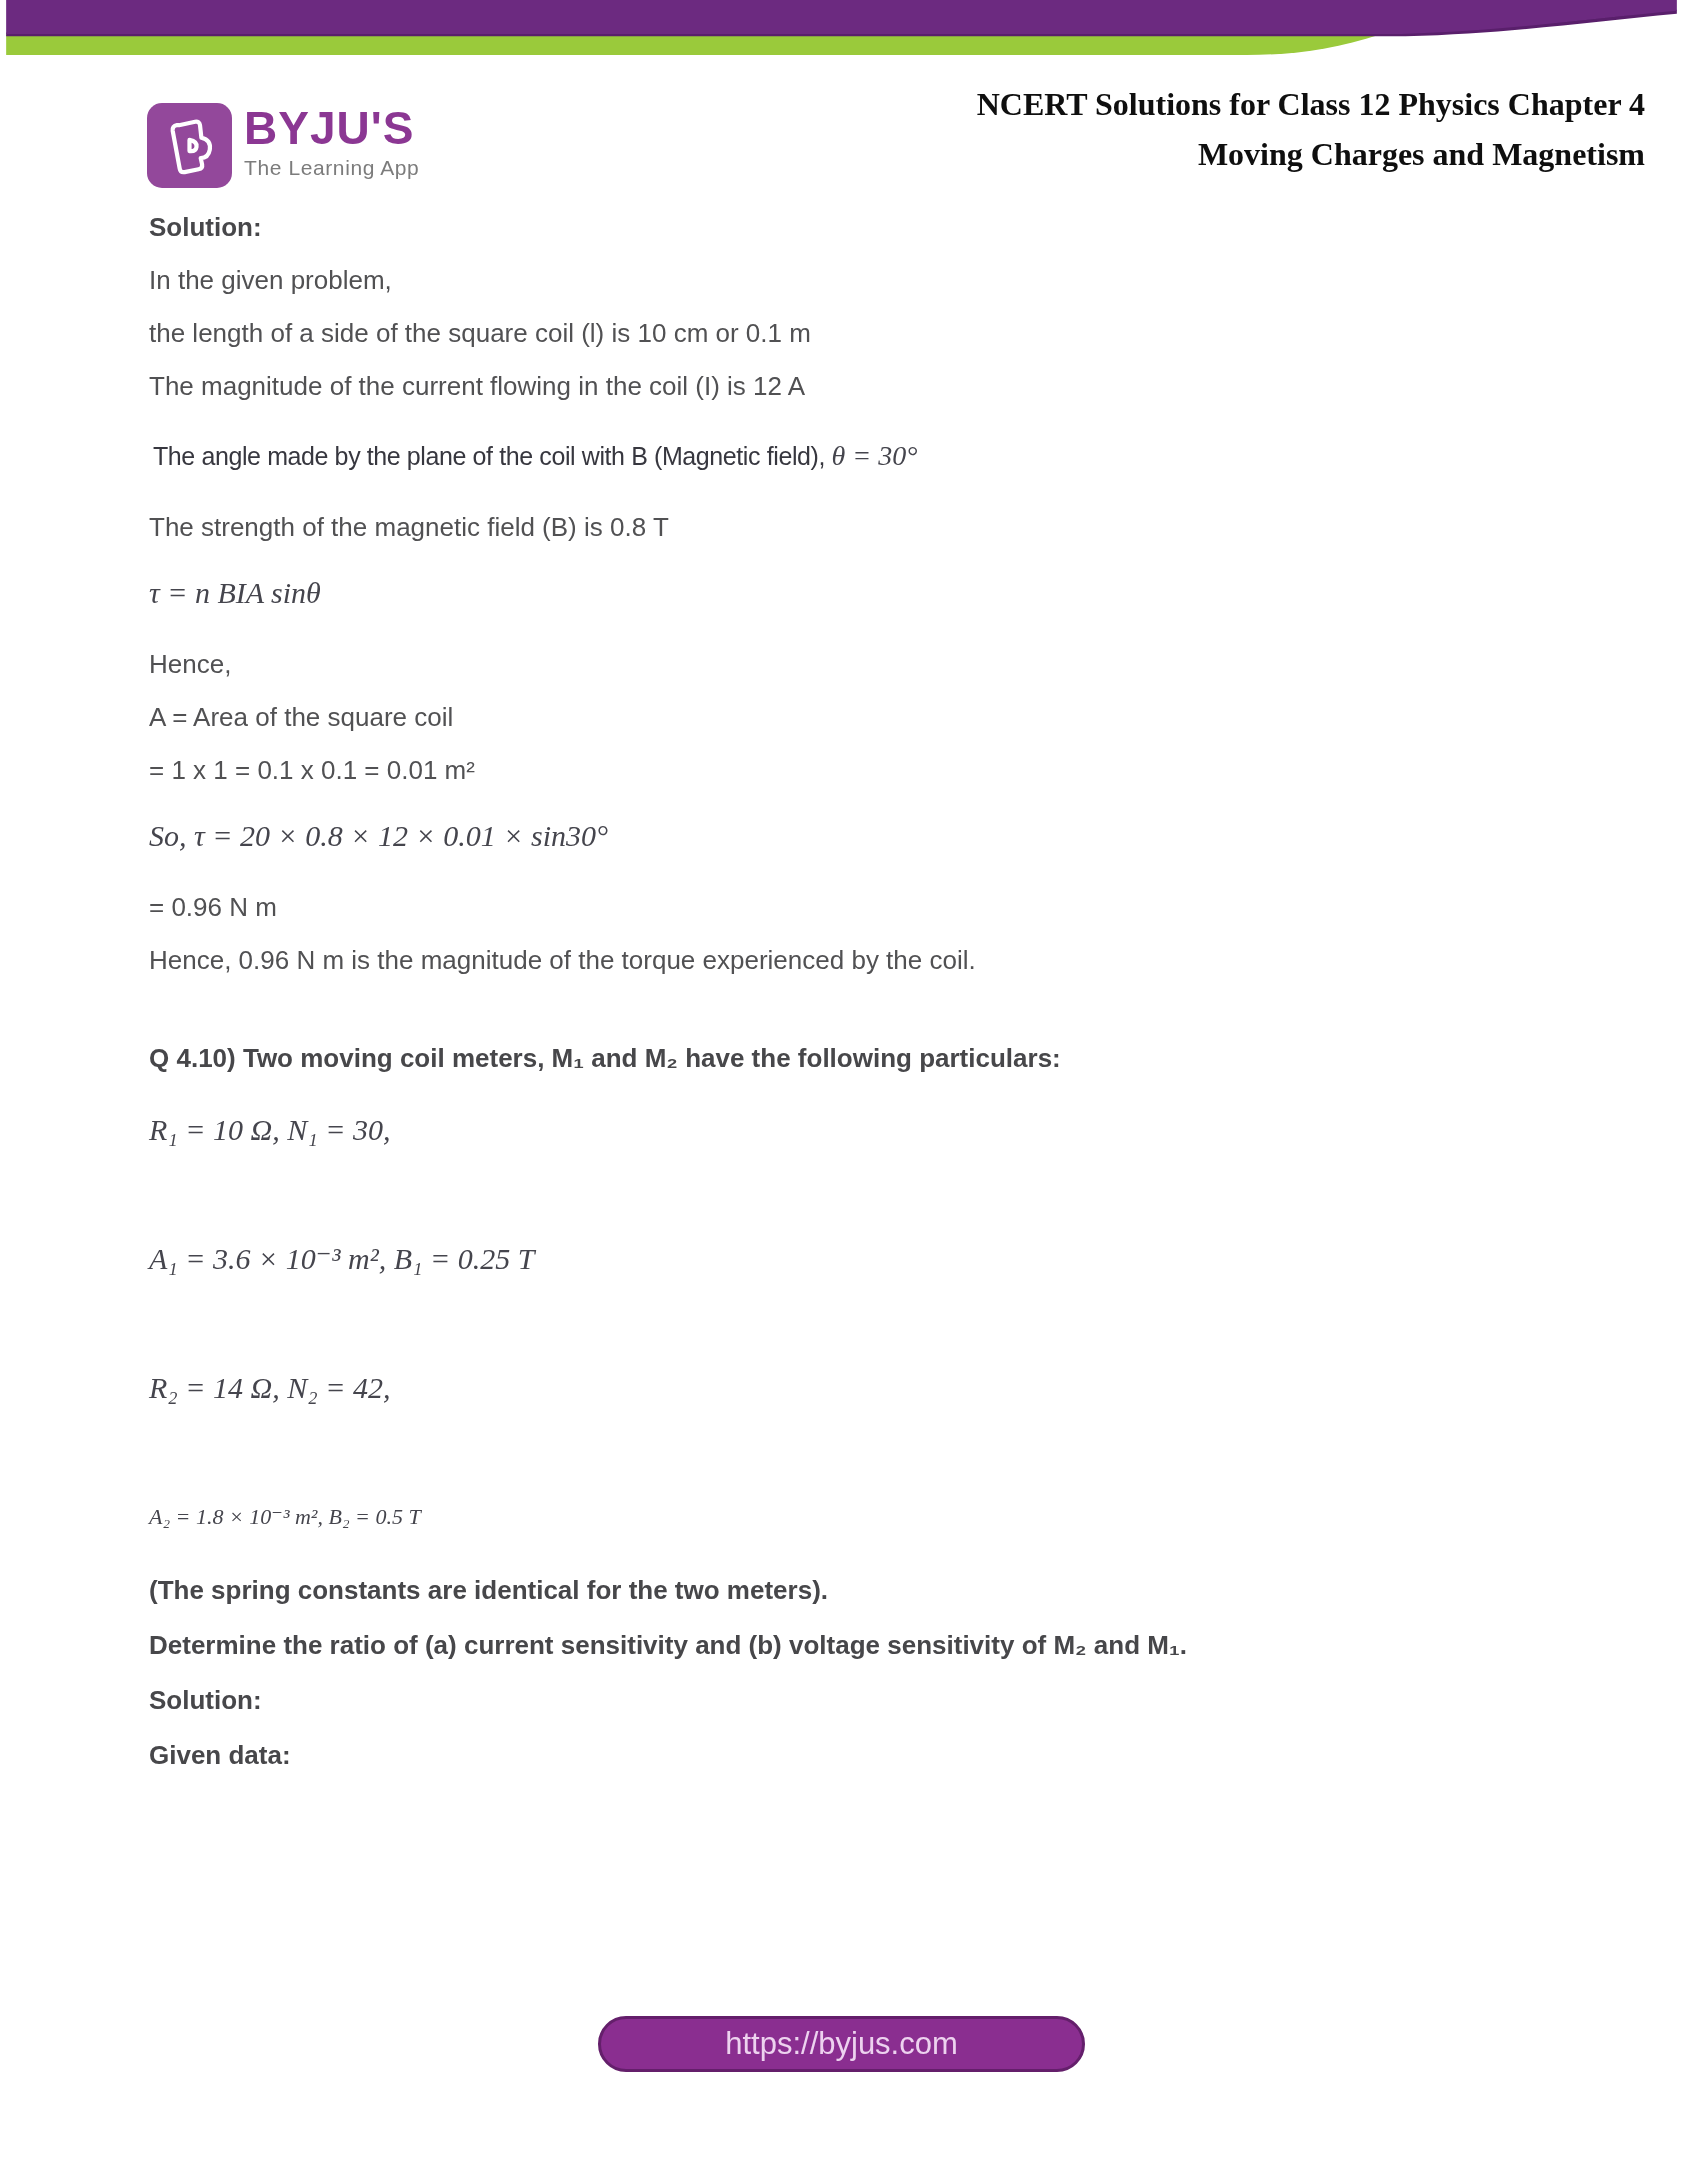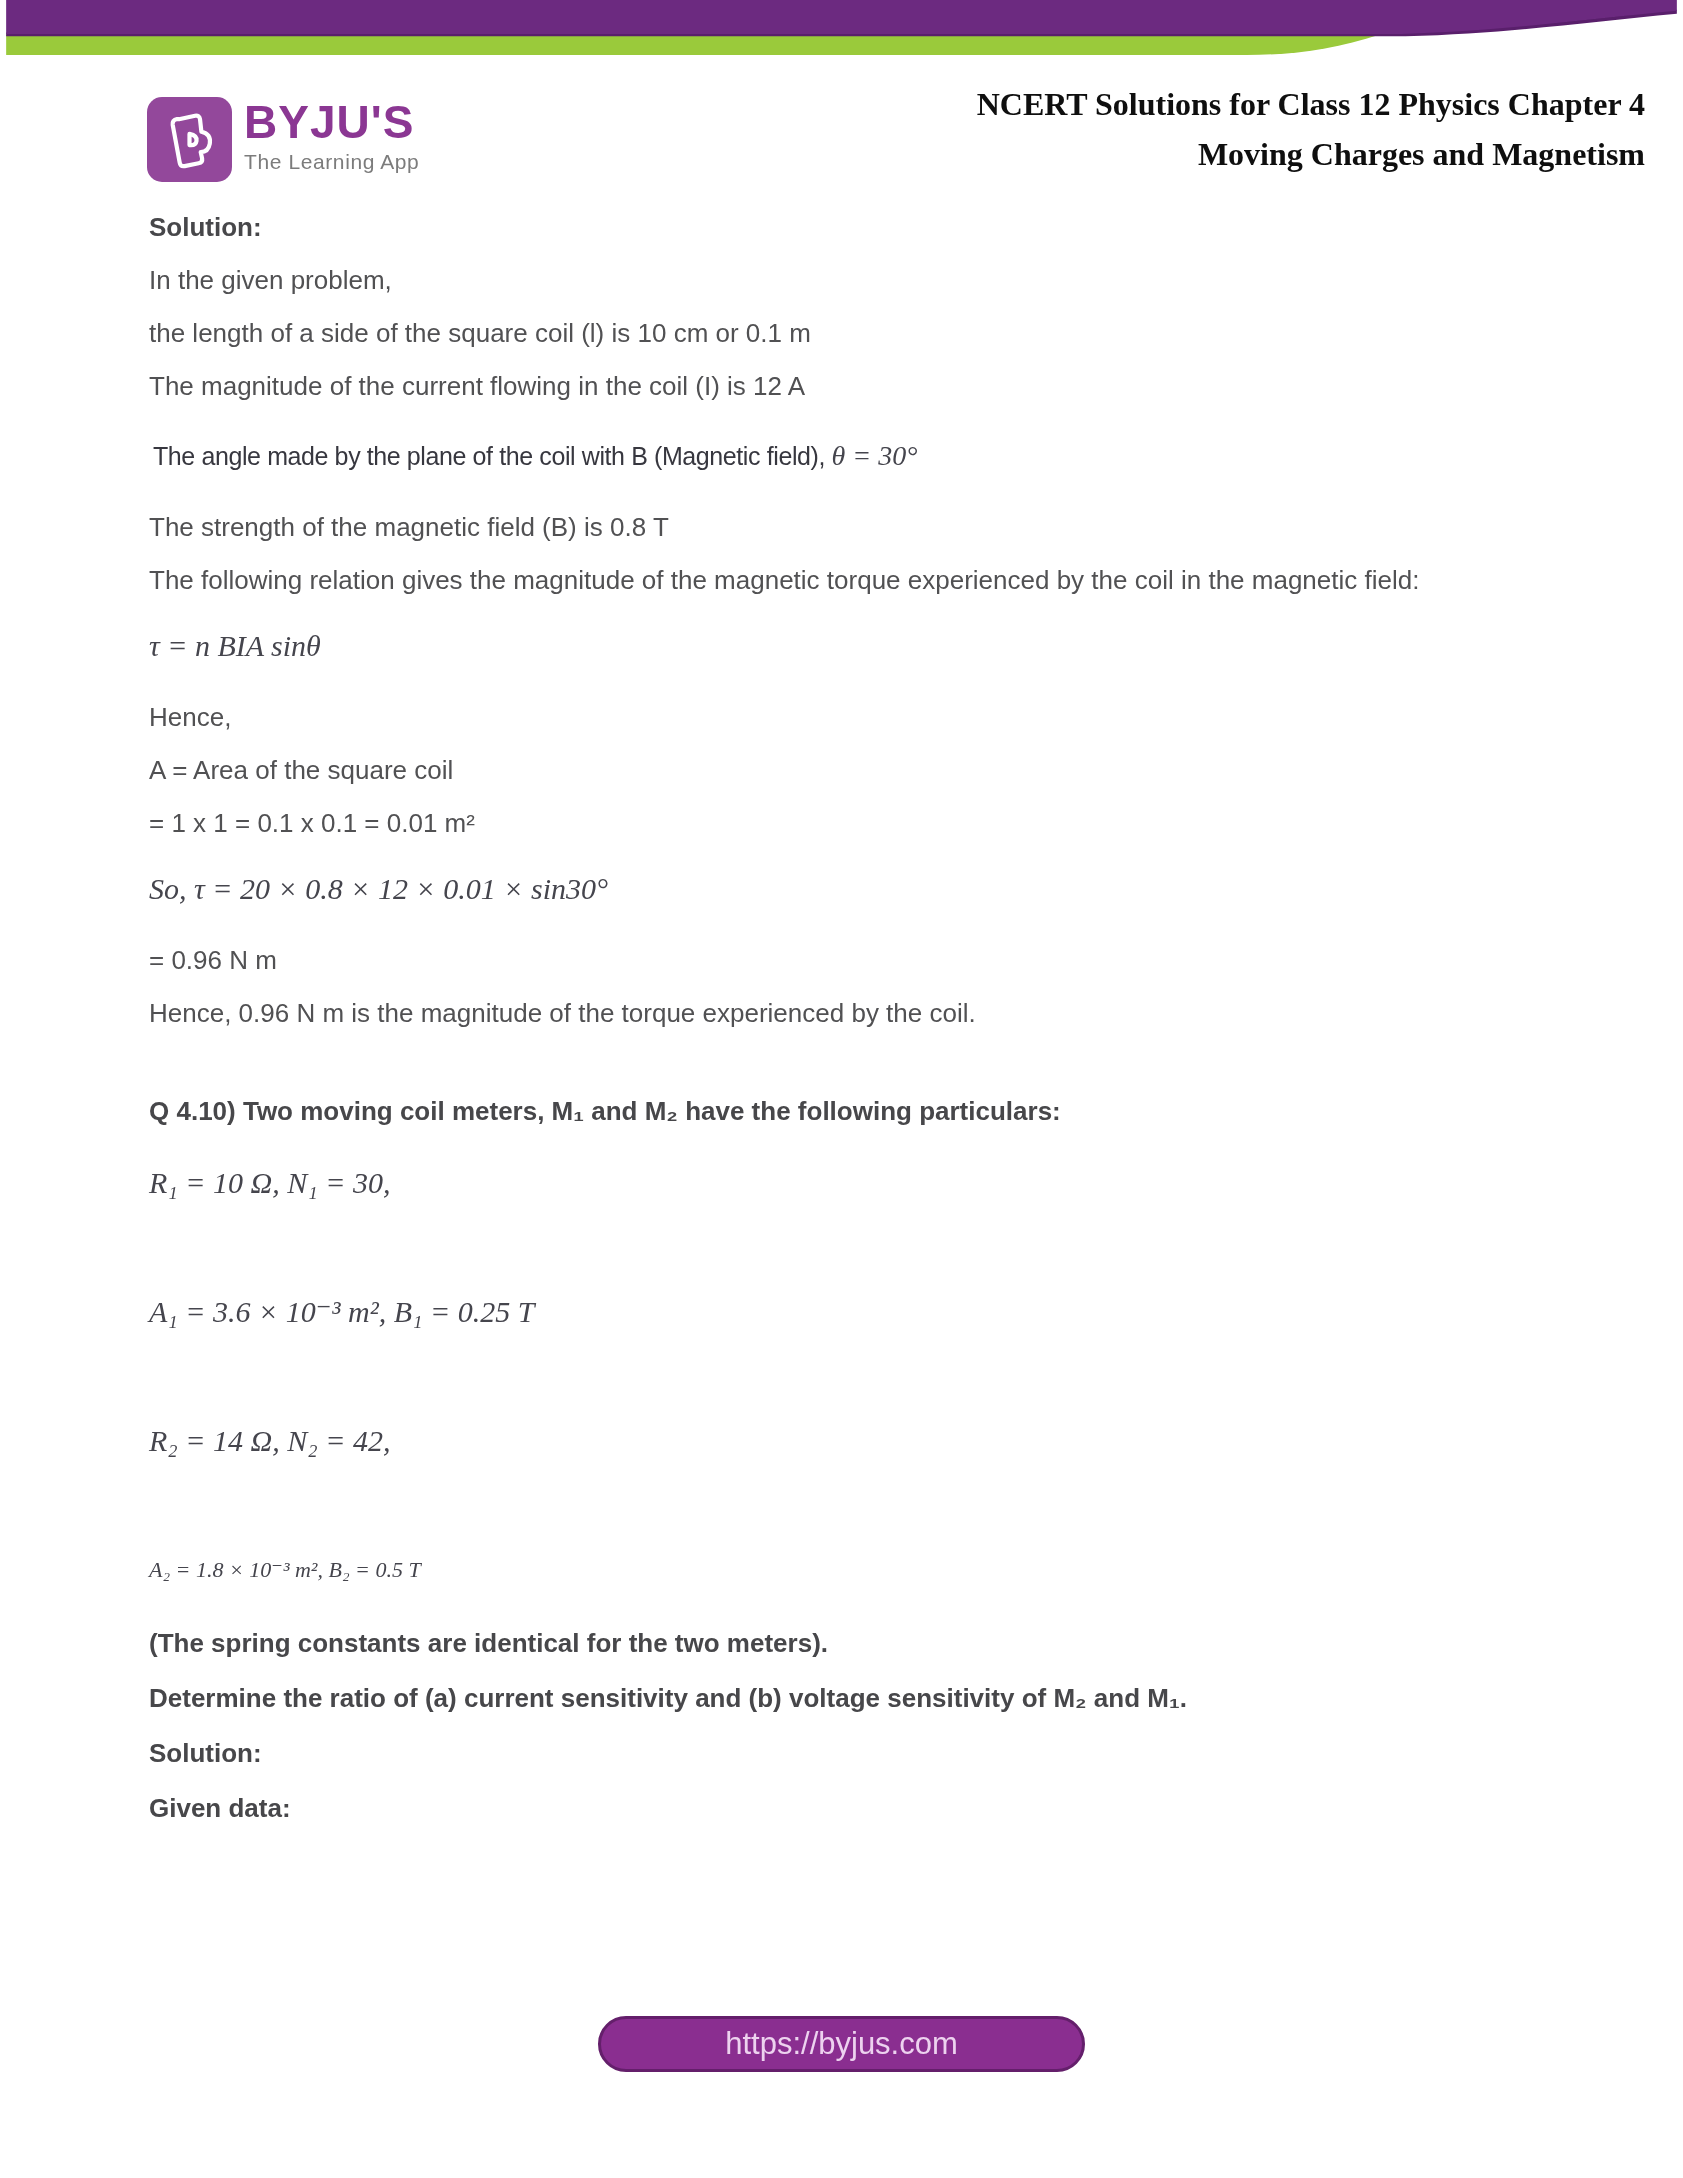--- a/index.html
+++ b/index.html
@@ -7,21 +7,21 @@
     position:relative;
     width:1683px;height:2178px;
     margin:0 auto;
     background:#ffffff;
     overflow:hidden;
     font-family:"Liberation Sans","DejaVu Sans",sans-serif;
   }
   
   .swoosh{position:absolute;top:0;left:0;display:block;}
   
-  .logo{position:absolute;left:147px;top:97px;display:flex;align-items:flex-start;}
+  .logo{position:absolute;left:147px;top:103px;display:flex;align-items:flex-start;}
   .logo-square{
     width:85px;height:85px;background:#93489b;border-radius:15px;
     display:flex;align-items:center;justify-content:center;flex:0 0 auto;
   }
   .logo-text{margin-left:12px;display:flex;flex-direction:column;}
   .brand{
     font-size:46px;font-weight:bold;color:#8b3793;letter-spacing:1px;line-height:50px;
   }
   .tagline{
     font-size:21px;color:#7c7c7c;letter-spacing:0.6px;margin-top:3px;
@@ -92,21 +92,20 @@
     <div>Moving Charges and Magnetism</div>
   </div>
 
   <div class="content">
       <p class="ln bold"><span class="seg f-sans">Solution:</span></p>
       <p class="ln body"><span class="seg f-sans">In the given problem,</span></p>
       <p class="ln body"><span class="seg f-sans">the length of a side of the square coil (l) is 10 cm or 0.1 m</span></p>
       <p class="ln body"><span class="seg f-sans">The magnitude of the current flowing in the coil (I) is 12 A</span></p>
       <p class="ln angle"><span class="seg f-sans">The angle made by the plane of the coil with B (Magnetic field), </span><span class="seg f-math">θ =  30°</span></p>
       <p class="ln body"><span class="seg f-sans">The strength of the magnetic field (B) is 0.8 T</span></p>
-      <p class="ln body"><span class="seg f-sans">The following relation gives the magnitude of the magnetic torque experienced by the coil in the magnetic field:</span></p>
       <p class="ln math"><span class="seg f-math">τ =  n BIA sinθ</span></p>
       <p class="ln body"><span class="seg f-sans">Hence,</span></p>
       <p class="ln body"><span class="seg f-sans">A = Area of the square coil</span></p>
       <p class="ln body"><span class="seg f-sans">= 1 x 1 = 0.1 x 0.1 = 0.01 m²</span></p>
       <p class="ln math"><span class="seg f-math">So, τ =  20 ×  0.8 ×  12 ×  0.01 ×  sin30°</span></p>
       <p class="ln body"><span class="seg f-sans">= 0.96 N m</span></p>
       <p class="ln body"><span class="seg f-sans">Hence, 0.96 N m is the magnitude of the torque experienced by the coil.</span></p>
       <p class="ln qbold"><span class="seg f-sans">Q 4.10) Two moving coil meters, M₁ and M₂ have the following particulars:</span></p>
       <p class="ln eq"><span class="seg f-math">R₁ =  10 Ω,  N₁ =  30,</span></p>
       <p class="ln eq"><span class="seg f-math">A₁ =  3.6 ×  10⁻³ m²,  B₁ =  0.25 T</span></p>

